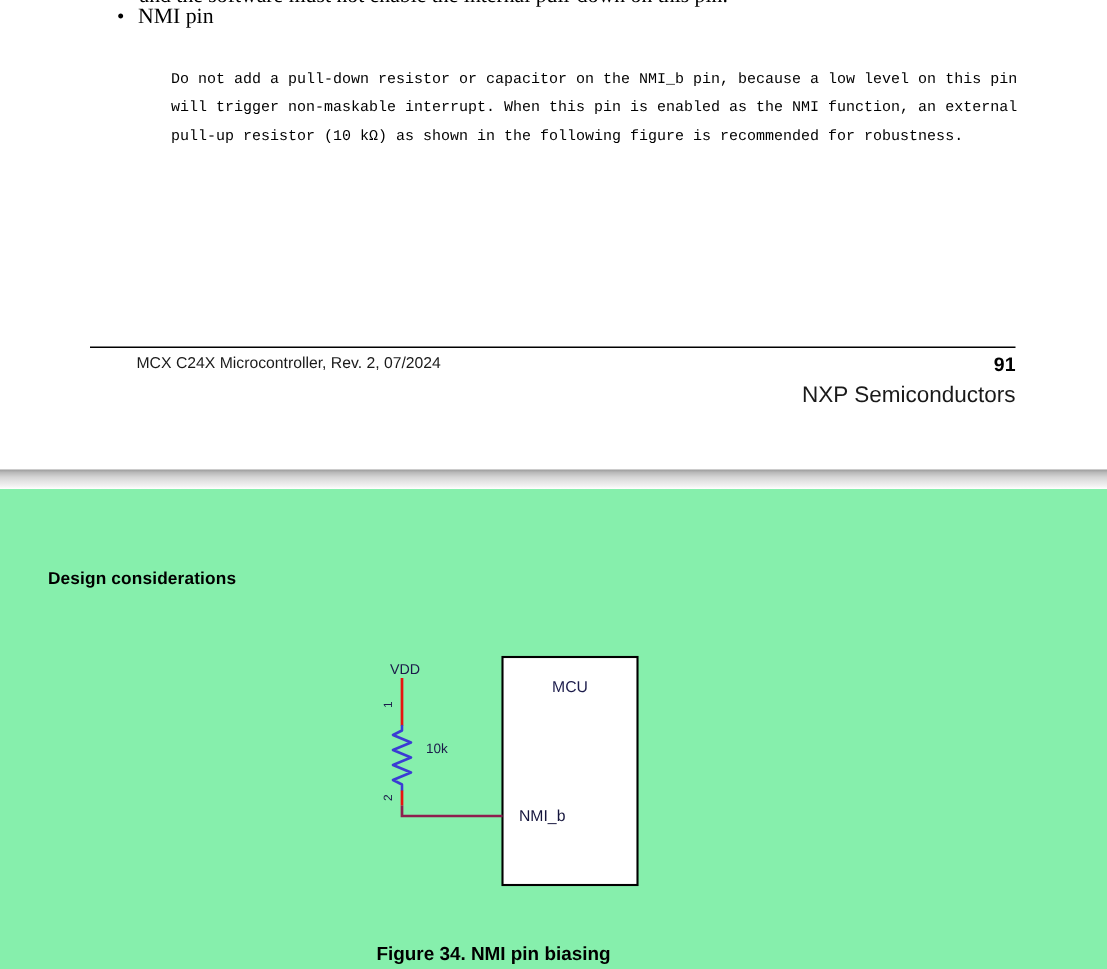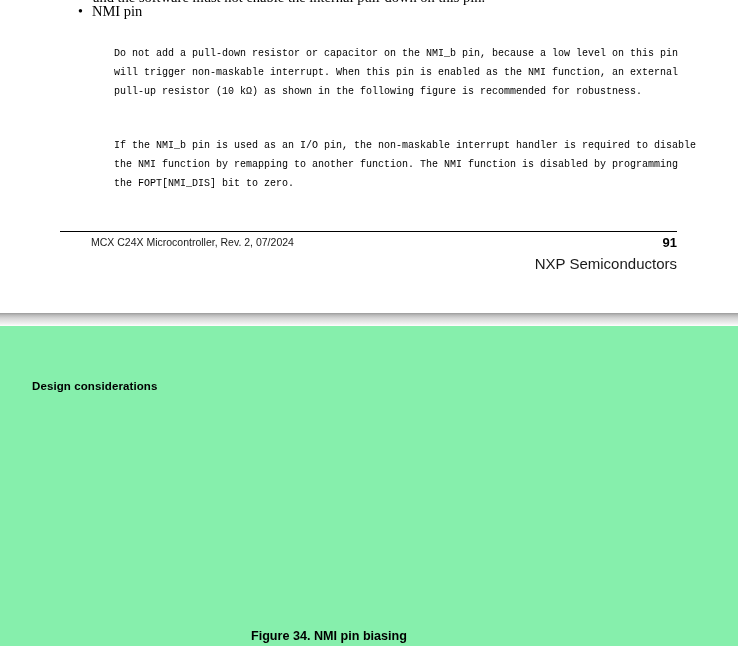--- a/index.html
+++ b/index.html
@@ -175,34 +175,59 @@
 
   <div class="clipped-line">and the software must not enable the internal pull-down on this pin.</div>
 
   <div class="bullet-row">
     <span class="bullet-dot">•</span>
     <span class="bullet-text">NMI pin</span>
   </div>
 
   <p class="body-para" id="para-1">Do not add a pull-down resistor or capacitor on the NMI_b pin, because a low level on this pin will trigger non-maskable interrupt. When this pin is enabled as the NMI function, an external pull-up resistor (10 kΩ) as shown in the following figure is recommended for robustness.</p>
 
-  <p class="body-para" id="para-2">If the NMI_b pin is used as an I/O pin, the non-maskable interrupt handler is required to disable the NMI function by remapping to another function. The NMI function is disabled by programming the FOPT[NMI_DIS] bit to zero.</p>
 
   <div id="footer-rule"></div>
 
   <div id="footer-left">MCX C24X Microcontroller, Rev. 2, 07/2024</div>
 
   <div id="footer-page">91</div>
 
   <div id="footer-company">NXP Semiconductors</div>
 </div>
 
 <div id="page-gap"></div>
 
 <div id="page-two">
 
   <div id="section-heading">Design considerations</div>
 
+  <div id="circuit">
+    <svg width="210" height="180" viewBox="0 0 210 180" xmlns="http://www.w3.org/2000/svg">
+
+      <rect x="95" y="4" width="90" height="152" fill="#ffffff" stroke="#000000" stroke-width="1.4"></rect>
+
+      <text x="20" y="15" font-family="Liberation Sans, sans-serif" font-size="9.5" fill="#1b1b4a">VDD</text>
+
+      <line x1="28" y1="18" x2="28" y2="50" stroke="#e8130f" stroke-width="1.8"></line>
+
+      <text x="21" y="38" font-family="Liberation Sans, sans-serif" font-size="8" fill="#1b1b4a" transform="rotate(-90 21 38)">1</text>
+
+      <polyline points="28,50 28,53 22,56 34,61 22,66 34,71 22,76 34,81 22,86 28,89 28,93" fill="none" stroke="#3b3bd4" stroke-width="1.7" stroke-linejoin="round" stroke-linecap="round"></polyline>
+
+      <line x1="28" y1="93" x2="28" y2="103" stroke="#e8130f" stroke-width="1.8"></line>
+
+      <text x="21" y="100" font-family="Liberation Sans, sans-serif" font-size="8" fill="#1b1b4a" transform="rotate(-90 21 100)">2</text>
+
+      <text x="44" y="68" font-family="Liberation Sans, sans-serif" font-size="9" fill="#1b1b4a">10k</text>
+
+      <polyline points="28,103 28,110 95,110" fill="none" stroke="#8e1e4e" stroke-width="1.8"></polyline>
+
+      <text x="140" y="27" text-anchor="middle" font-family="Liberation Sans, sans-serif" font-size="10.5" fill="#1b1b4a">MCU</text>
+
+      <text x="106" y="113" font-family="Liberation Sans, sans-serif" font-size="10.5" fill="#14143c">NMI_b</text>
+    </svg>
+  </div>
 
   <div id="figure-caption">
     <span>Figure 34. NMI pin biasing</span>
   </div>
 </div>
 
 </body></html>

